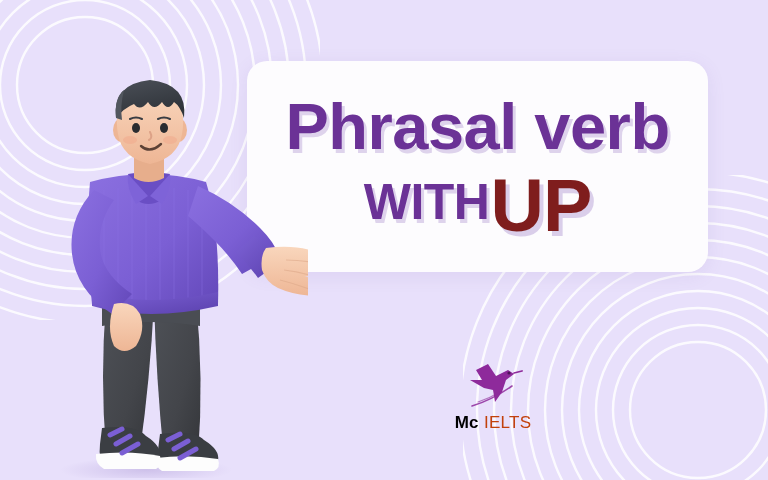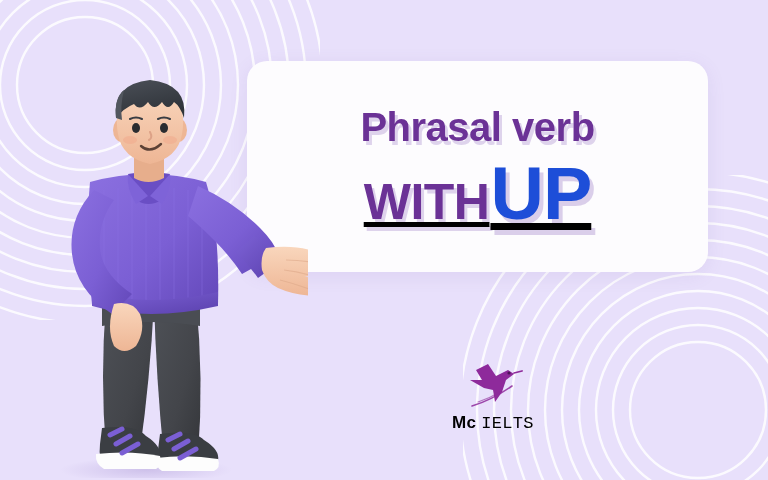--- a/index.html
+++ b/index.html
@@ -47,49 +47,48 @@
     top: 61px;
     width: 461px;
     height: 211px;
     display: flex;
     flex-direction: column;
     align-items: center;
     justify-content: center;
   }
 
   .line1 {
-    font-size: 40px;
+    font-size: 65px;
     font-weight: bold;
     letter-spacing: -0.5px;
     color: #6b3296;
     text-shadow: 3px 4px 0 rgba(175, 150, 210, 0.40);
     line-height: 1;
     margin-bottom: 6px;
     white-space: nowrap;
   }
 
   .line2 {
     display: flex;
-    align-items: flex-end;
+    align-items: center;
     line-height: 1;
     white-space: nowrap;
-    text-decoration: underline;
   }
   .with {
     font-size: 50px;
     font-weight: bold;
     letter-spacing: -0.5px;
     color: #6b3296;
     text-shadow: 3px 4px 0 rgba(175, 150, 210, 0.40);
   }
   .up {
     font-size: 74px;
     font-weight: bold;
     letter-spacing: -1px;
-    color: #1d4ed8;
+    color: #7f1d1d;
     text-shadow: 4px 5px 0 rgba(175, 150, 210, 0.45);
     margin-left: 1px;
     position: relative;
     top: 4px;
   }
 
   
   #character {
     position: absolute;
     left: 28px;
@@ -109,21 +108,21 @@
     align-items: center;
   }
   #logo-bird { width: 62px; height: 52px; display: block; }
   #logo-text {
     margin-top: 3px;
     font-size: 17px;
     letter-spacing: 0.3px;
     white-space: nowrap;
   }
   #logo-mc { font-weight: bold; color: #000000; }
-  #logo-ielts { font-weight: normal; color: #000000; font-family: Liberation Mono, monospace; }
+  #logo-ielts { font-weight: normal; color: #c2410c; }
 </style>
 </head>
 <body>
 
 <div id="stage">
 
   <svg class="arcs arcs-tl" viewBox="0 0 470 470">
     <g fill="none" stroke="#ffffff" stroke-width="2.4" opacity="0.85">
       <circle cx="235" cy="235" r="68"></circle>
       <circle cx="235" cy="235" r="85"></circle>

